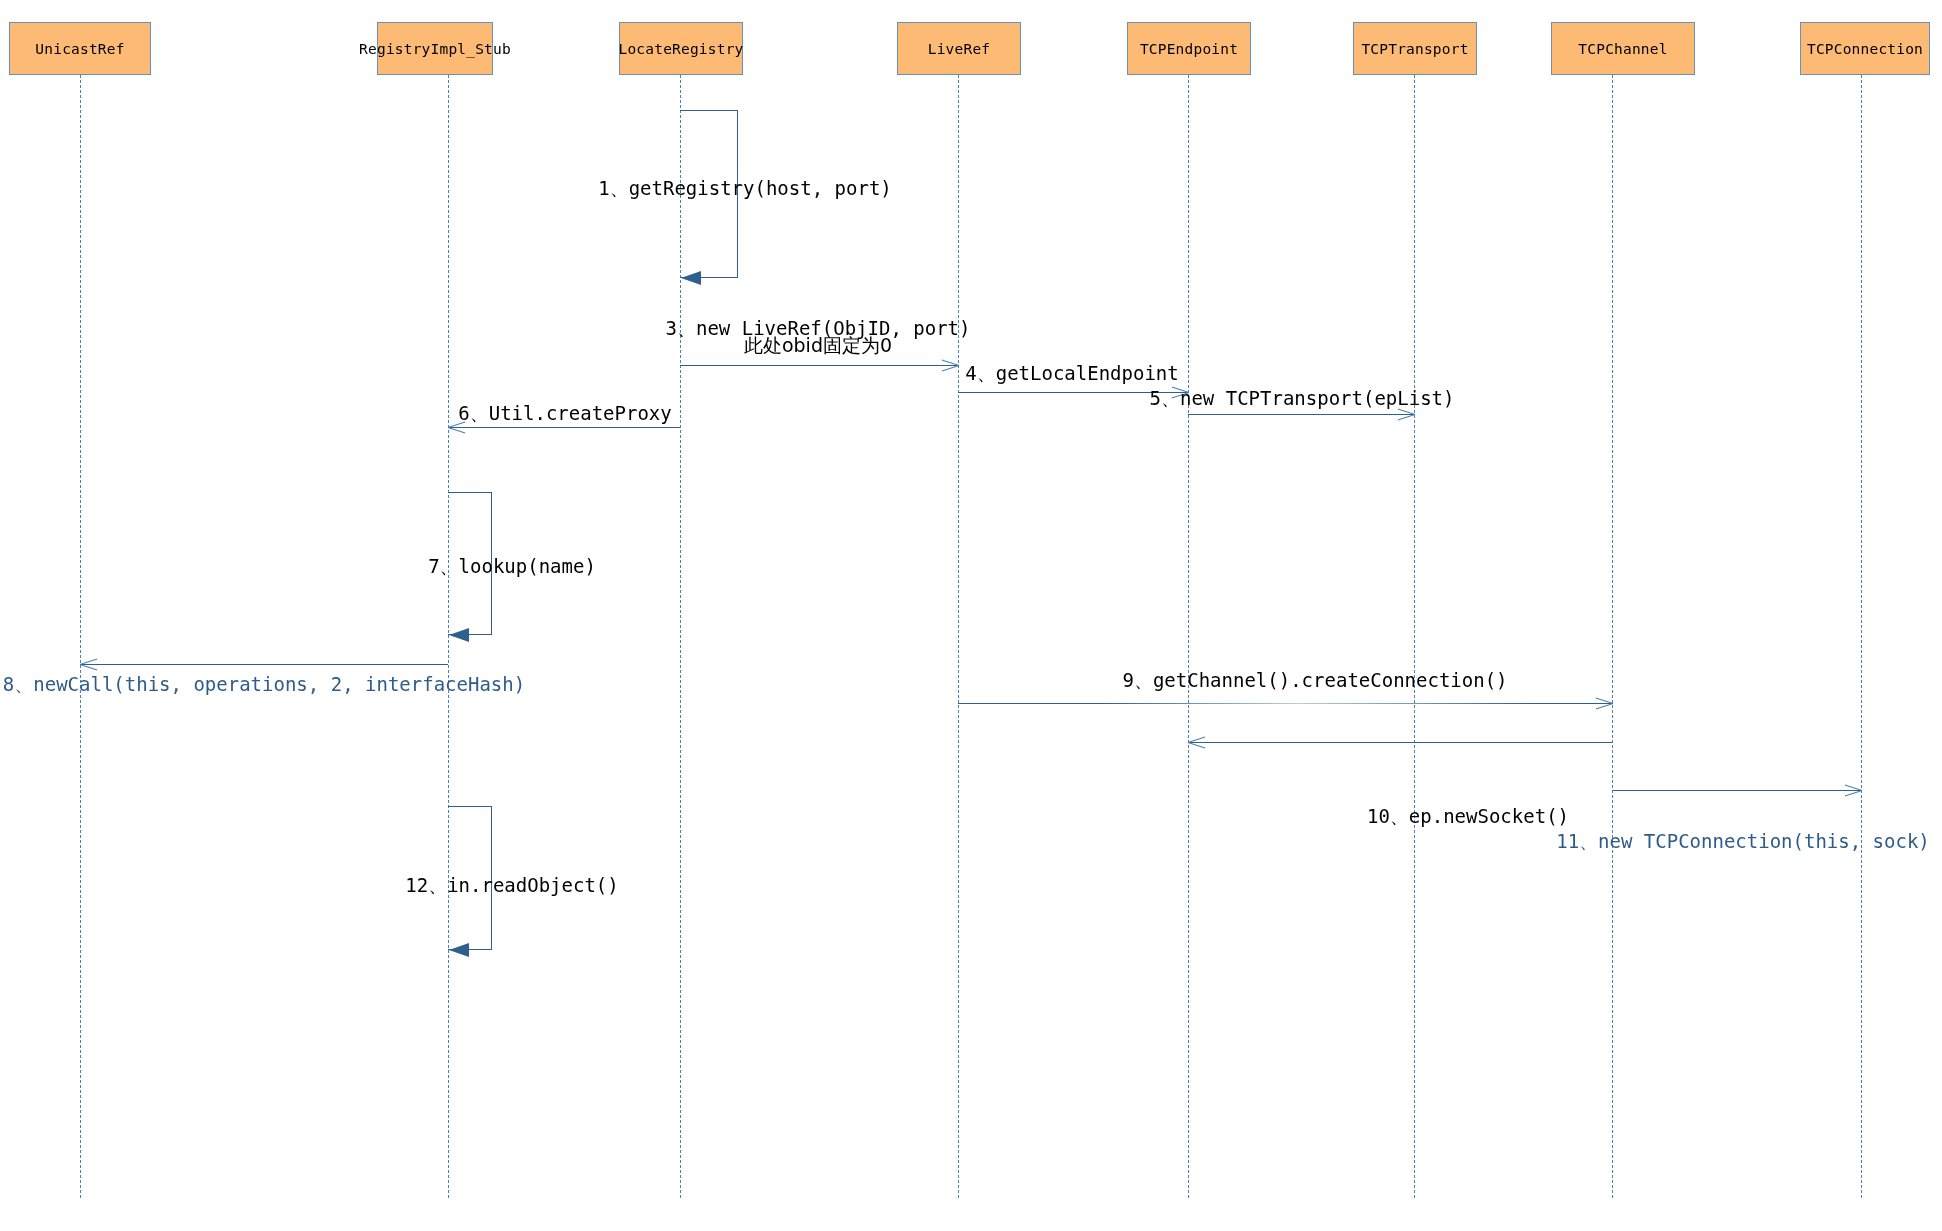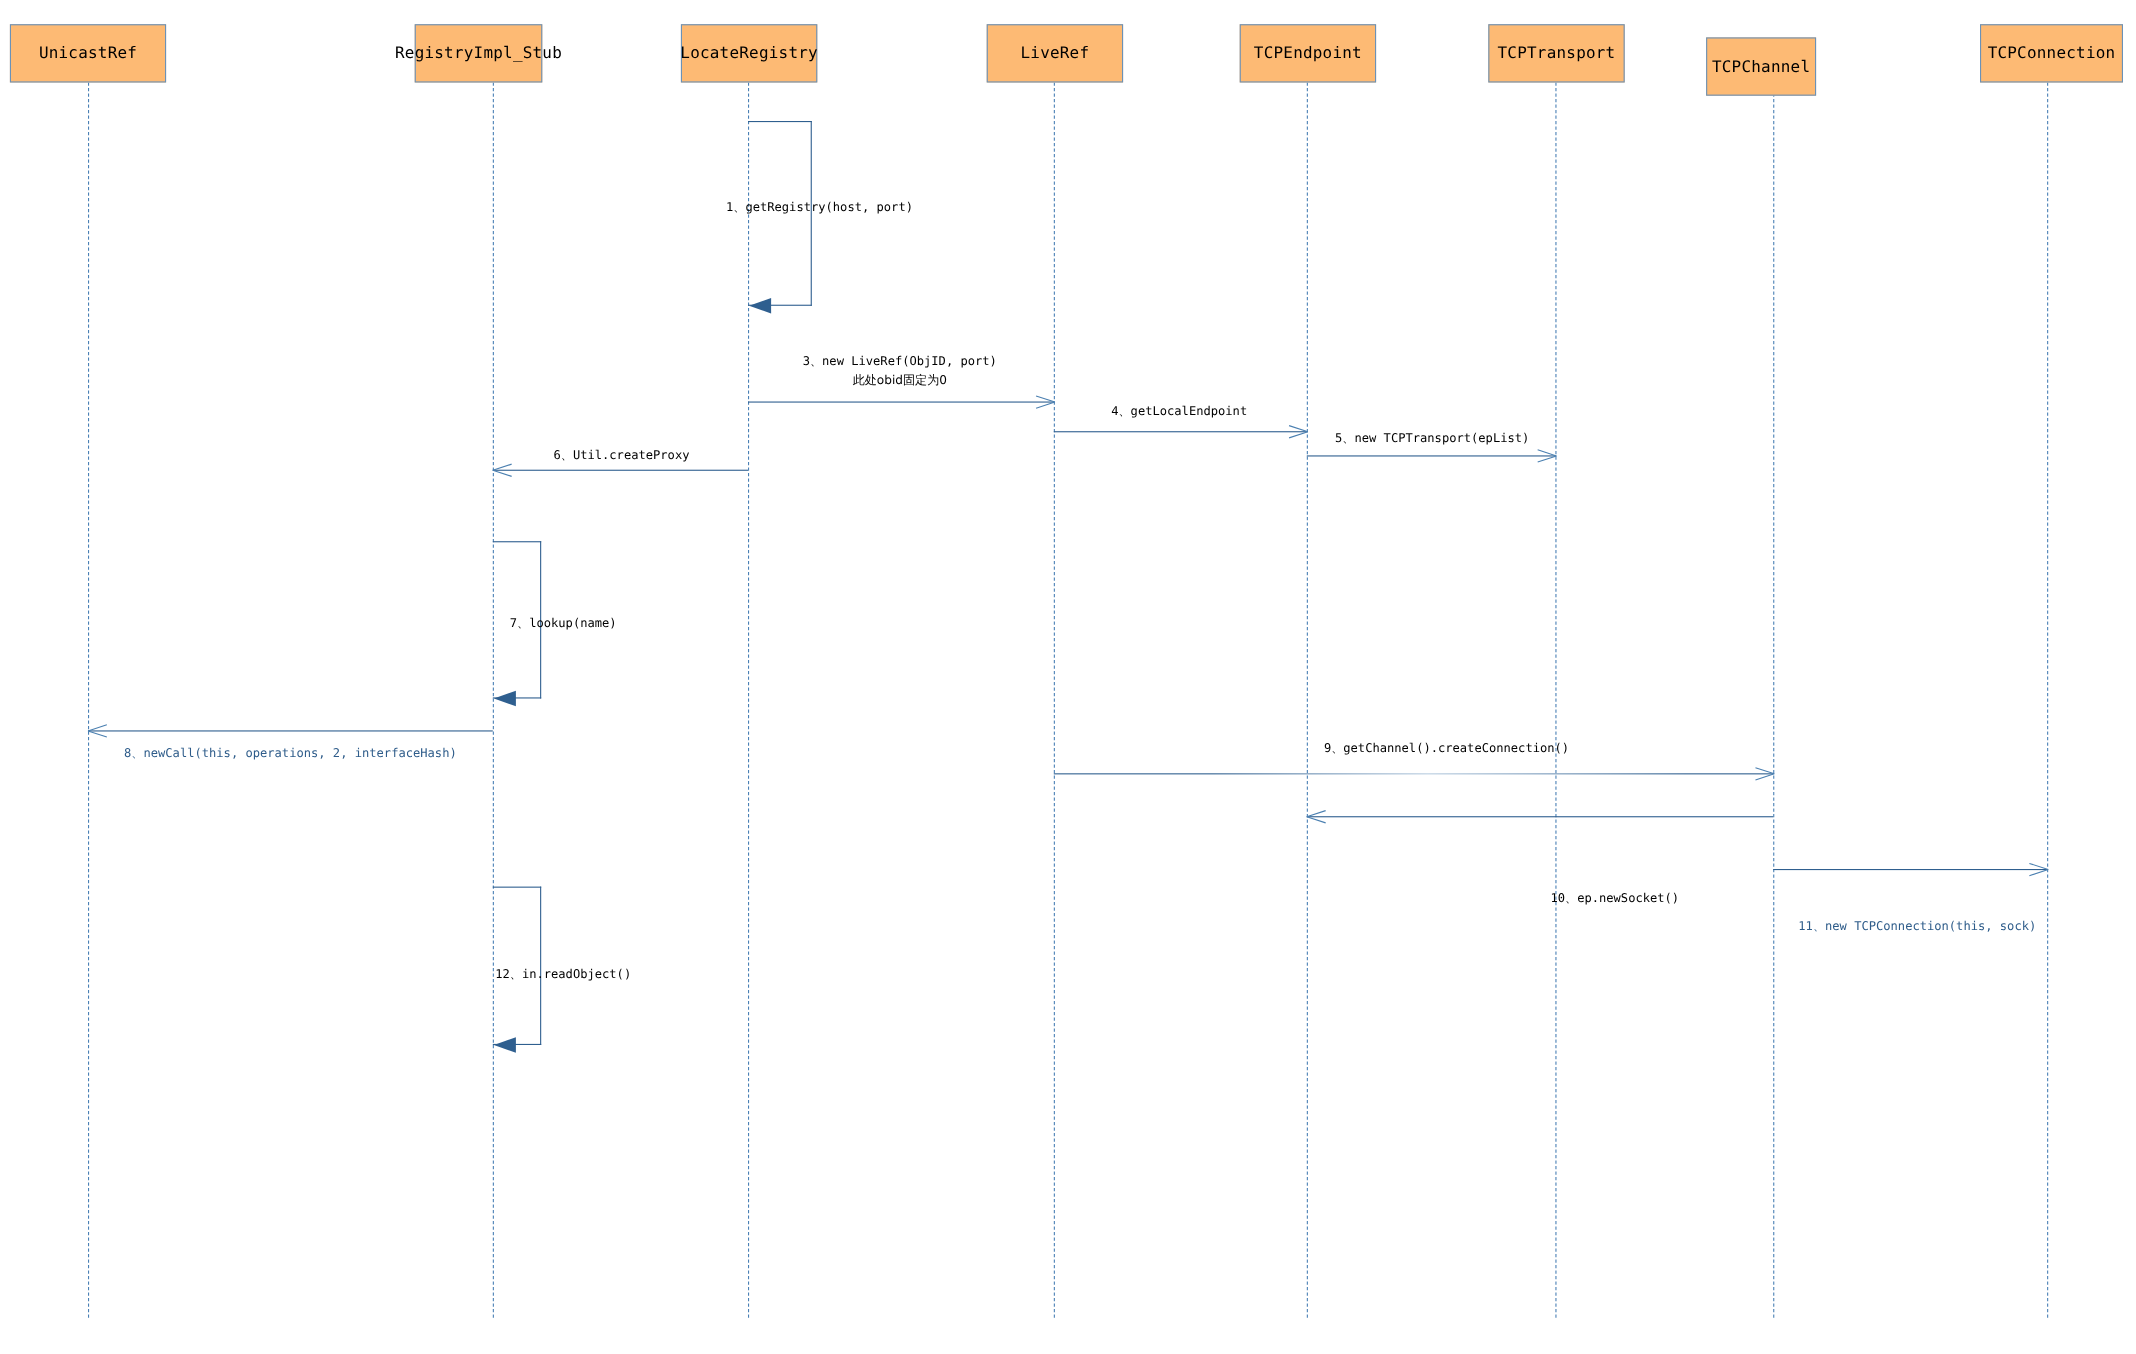--- a/index.html
+++ b/index.html
@@ -91,21 +91,21 @@
     box-sizing: border-box;
     border-top: 1.4px solid #2f5f8f;
     border-right: 1.4px solid #2f5f8f;
     border-bottom: 1.4px solid #2f5f8f;
     border-left: none;
   }
   
   .label {
     position: absolute;
     font-family: "DejaVu Sans Mono", "Liberation Mono", monospace;
-    font-size: 11px;
+    font-size: 19px;
     line-height: 17px;
     color: #000000;
     white-space: pre;
   }
   .label.blue { color: #2e5c8a; }
   .label.center { transform: translateX(-50%); text-align: center; }
 </style>
 </head>
 <body>
 
@@ -117,21 +117,21 @@
     <div class="lifeline" style="left: 1188px; top: 75px; height: 1123px;"></div>
     <div class="lifeline" style="left: 1414px; top: 75px; height: 1123px;"></div>
     <div class="lifeline" style="left: 1612px; top: 75px; height: 1123px;"></div>
     <div class="lifeline" style="left: 1861px; top: 75px; height: 1123px;"></div>
     <div class="participant" style="left: 9px; top: 22px; width: 142px;">UnicastRef</div>
     <div class="participant" style="left: 377px; top: 22px; width: 116px;">RegistryImpl_Stub</div>
     <div class="participant" style="left: 619px; top: 22px; width: 124px;">LocateRegistry</div>
     <div class="participant" style="left: 897px; top: 22px; width: 124px;">LiveRef</div>
     <div class="participant" style="left: 1127px; top: 22px; width: 124px;">TCPEndpoint</div>
     <div class="participant" style="left: 1353px; top: 22px; width: 124px;">TCPTransport</div>
-    <div class="participant" style="left: 1551px; top: 34px; width: 100px;">TCPChannel</div>
+    <div class="participant" style="left: 1551px; top: 22px; width: 144px;">TCPChannel</div>
     <div class="participant" style="left: 1800px; top: 22px; width: 130px;">TCPConnection</div>
     <div class="selfloop" style="left: 680px; top: 110px; width: 58px; height: 168px;"></div>
     <div class="arrow-solid-l" style="left: 681px; top: 271px;"></div>
     <div class="label center" style="left: 745px; top: 180px;">1、getRegistry(host, port)</div>
     <div class="msg-line" style="left: 680px; top: 365px; width: 278px;"></div>
     <div class="arrow-open-r" style="left: 941px; top: 357px;"></div>
     <div class="label center" style="left: 818px; top: 320px;">3、new LiveRef(ObjID, port)</div>
     <div class="label center" style="left: 818px; top: 337px; font-family: &quot;DejaVu Sans&quot;, sans-serif;">此处obid固定为0</div>
     <div class="msg-line" style="left: 958px; top: 392px; width: 230px;"></div>
     <div class="arrow-open-r" style="left: 1171px; top: 384px;"></div>

